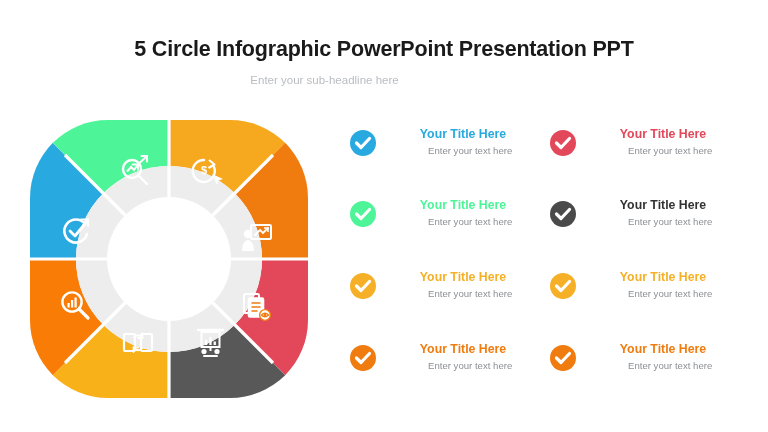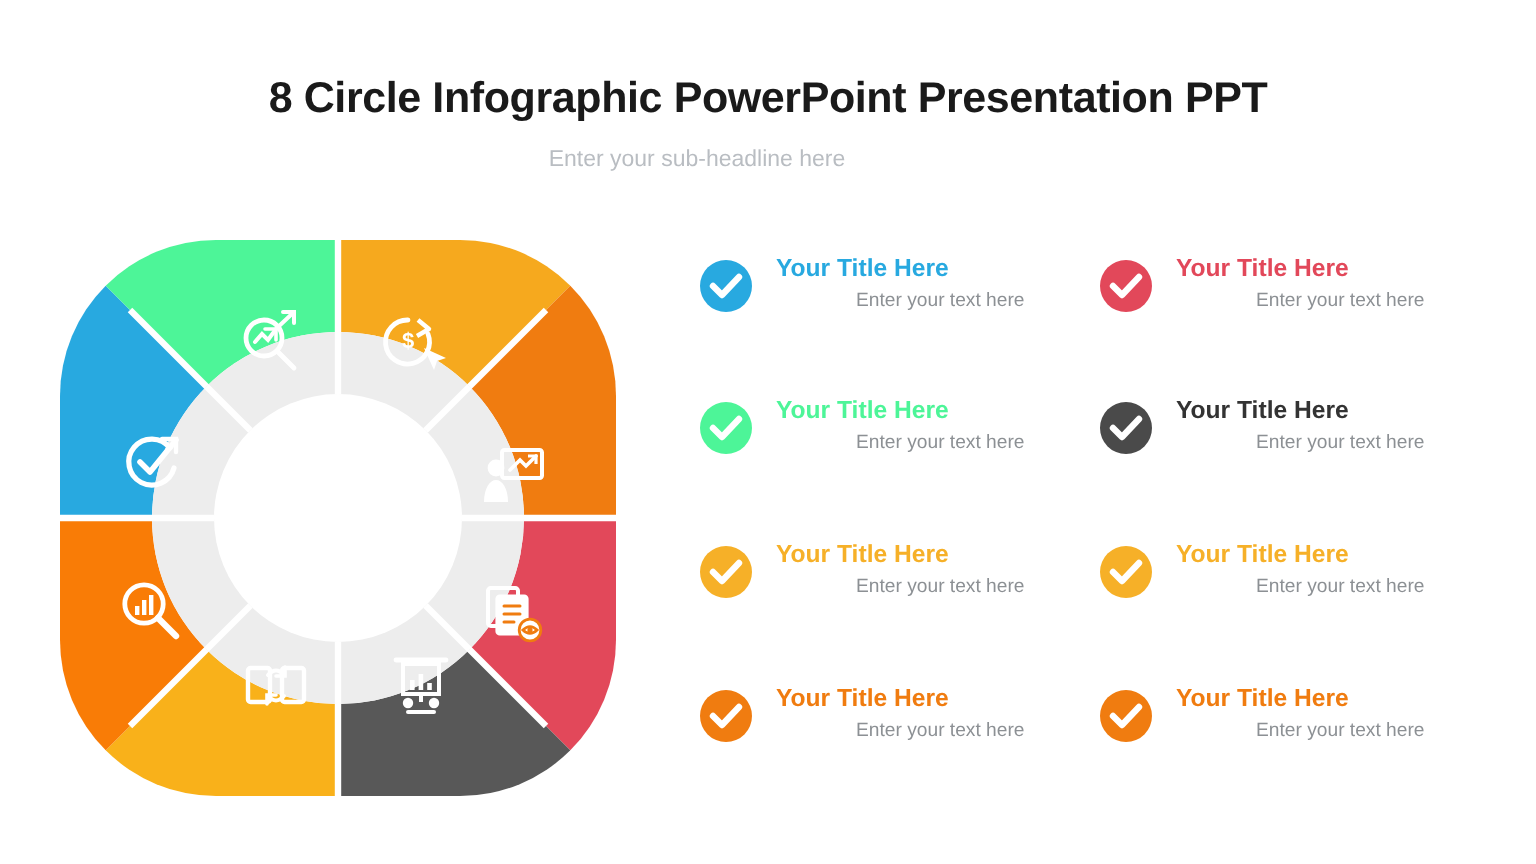--- a/index.html
+++ b/index.html
@@ -15,53 +15,53 @@
   
   .title{
     position:absolute;top:37px;left:0;width:768px;
     text-align:center;
     font-size:21.5px;font-weight:bold;color:#1a1a1a;
     letter-spacing:-0.2px;
   }
   .subtitle{
     position:absolute;top:74px;left:0;width:649px;
     text-align:center;
-    font-size:11.5px;color:#b9bdc2;font-weight:normal;padding-left:24px;
+    font-size:11.5px;color:#b9bdc2;font-weight:normal;
   }
 
   
   .wheel{
     position:absolute;left:22px;top:112px;
     width:294px;height:294px;
   }
   .wheel svg{display:block;width:294px;height:294px;}
 
   
   .list{position:absolute;left:350px;top:126px;width:400px;height:270px;}
   .item{position:absolute;width:185px;height:42px;}
   .item .badge{
     position:absolute;left:0;top:4px;width:26px;height:26px;border-radius:50%;
   }
   .item .badge svg{display:block;width:26px;height:26px;}
   .item .txt{position:absolute;left:38px;top:0px;width:150px;}
   .item .ttl{
-    font-size:12.3px;font-weight:bold;line-height:16px;white-space:nowrap;
+    font-size:12.3px;font-weight:bold;line-height:16px;white-space:nowrap;text-align:center;
   }
   .item .sub{
     font-size:9.6px;color:#8c9094;line-height:15px;white-space:nowrap;
     margin-top:1px;
     margin-left:40px;
   }
 </style>
 </head>
 <body>
 
 <div class="slide">
 
-  <div class="title">8 Circle Infographic PowerPoint Presentation PPT</div>
+  <div class="title">5 Circle Infographic PowerPoint Presentation PPT</div>
   <div class="subtitle">Enter your sub-headline here</div>
 
   <div class="wheel">
     <svg viewBox="0 0 294 294" xmlns="http://www.w3.org/2000/svg">
       <defs>
 
         <clipPath id="squircle">
           <rect x="8" y="8" width="278" height="278" rx="78" ry="78"></rect>
         </clipPath>
 

